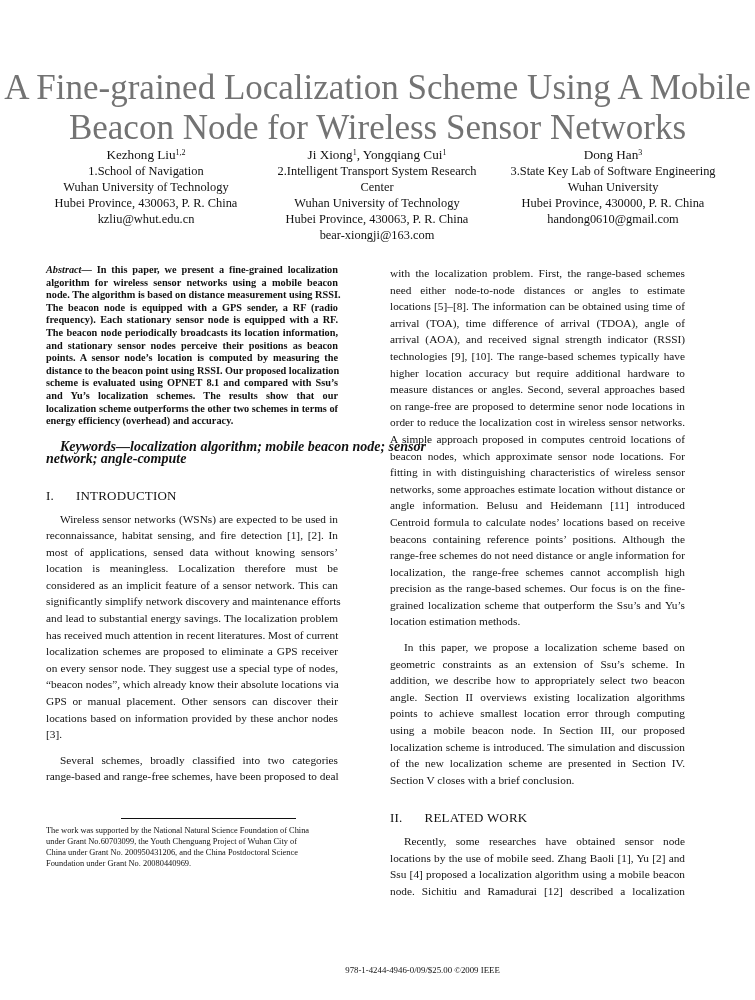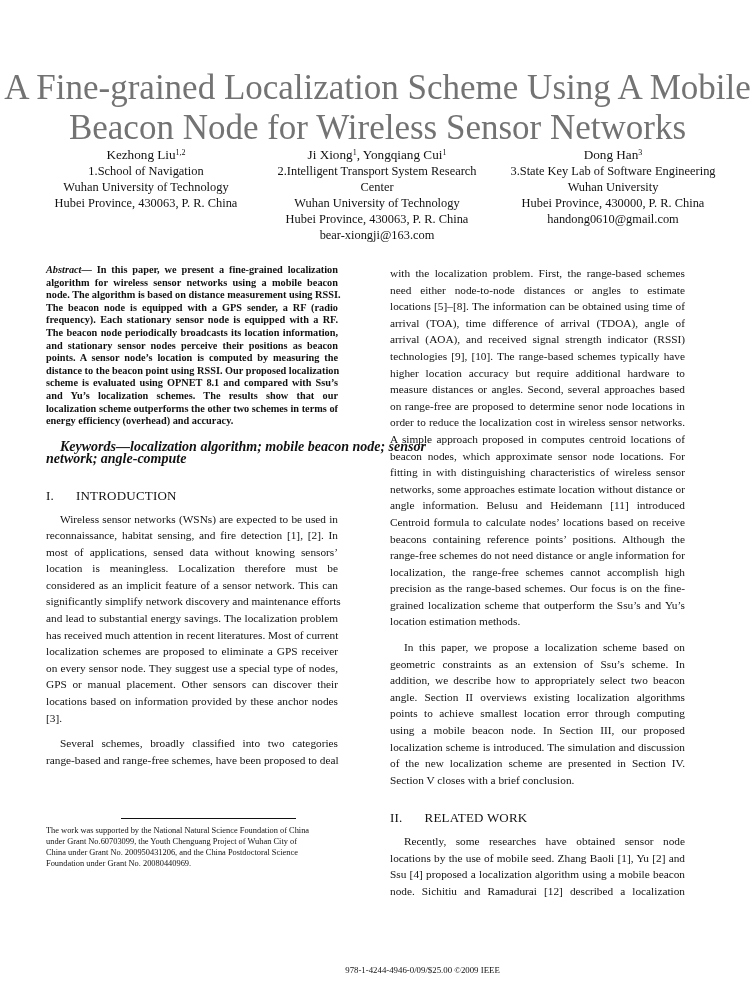--- a/index.html
+++ b/index.html
@@ -35,20 +35,21 @@
 <div class="title">
   <div>A Fine-grained Localization Scheme Using A Mobile</div>
   <div>Beacon Node for Wireless Sensor Networks</div>
 </div>
 
 <div class="author" style="left:36px; top:147px; width:220px;">
   <div class="name"><span>Kezhong Liu</span><sup>1,2</sup></div>
   <div>1.School of Navigation</div>
   <div>Wuhan University of Technology</div>
   <div>Hubei Province, 430063, P. R. China</div>
+  <div>kzliu@whut.edu.cn</div>
 </div>
 
 <div class="author" style="left:262px; top:147px; width:230px;">
   <div class="name"><span>Ji Xiong</span><sup>1</sup><span>, Yongqiang Cui</span><sup>1</sup></div>
   <div>2.Intelligent Transport System Research</div>
   <div>Center</div>
   <div>Wuhan University of Technology</div>
   <div>Hubei Province, 430063, P. R. China</div>
   <div>bear-xiongji@163.com</div>
 </div>
@@ -91,20 +92,21 @@
     <span class="line indent">Wireless sensor networks (WSNs) are expected to be used in</span>
     <span class="line">reconnaissance, habitat sensing, and fire detection [1], [2]. In</span>
     <span class="line">most of applications, sensed data without knowing sensors’</span>
     <span class="line">location is meaningless. Localization therefore must be</span>
     <span class="line">considered as an implicit feature of a sensor network. This can</span>
     <span class="line">significantly simplify network discovery and maintenance efforts</span>
     <span class="line">and lead to substantial energy savings. The localization problem</span>
     <span class="line">has received much attention in recent literatures. Most of current</span>
     <span class="line">localization schemes are proposed to eliminate a GPS receiver</span>
     <span class="line">on every sensor node. They suggest use a special type of nodes,</span>
+    <span class="line">“beacon nodes”, which already know their absolute locations via</span>
     <span class="line">GPS or manual placement. Other sensors can discover their</span>
     <span class="line">locations based on information provided by these anchor nodes</span>
     <span class="line last">[3].</span>
   </div>
   <div class="para-gap"></div>
   <div>
     <span class="line indent">Several schemes, broadly classified into two categories</span>
     <span class="line">range-based and range-free schemes, have been proposed to deal</span>
   </div>
 </div>

